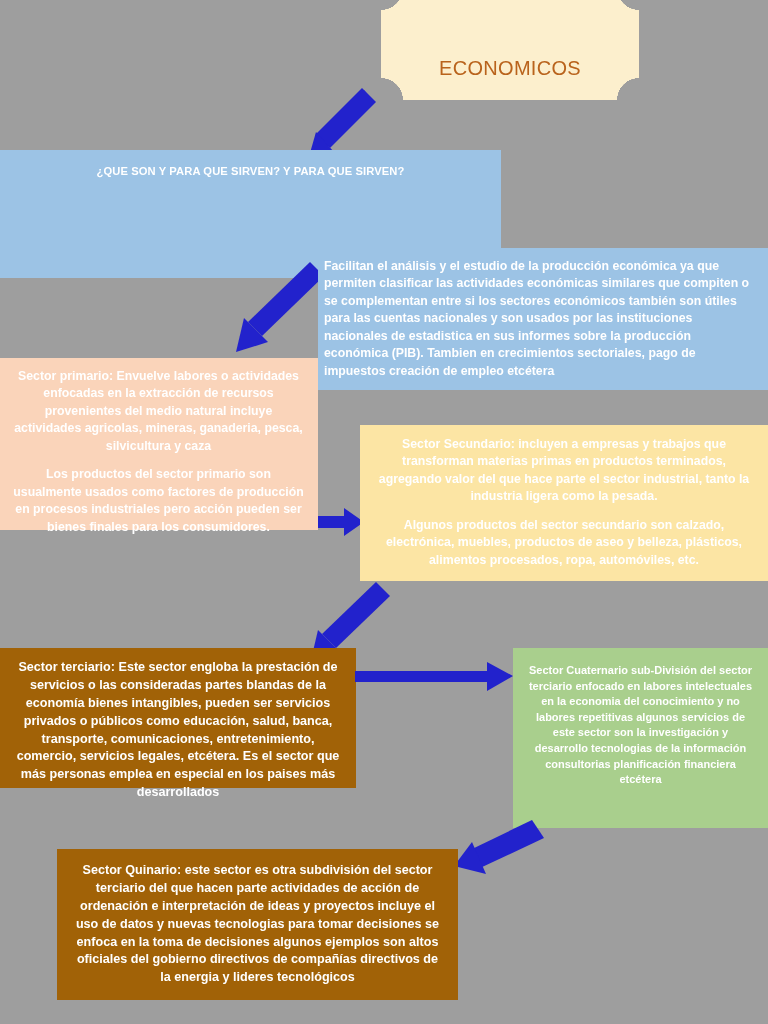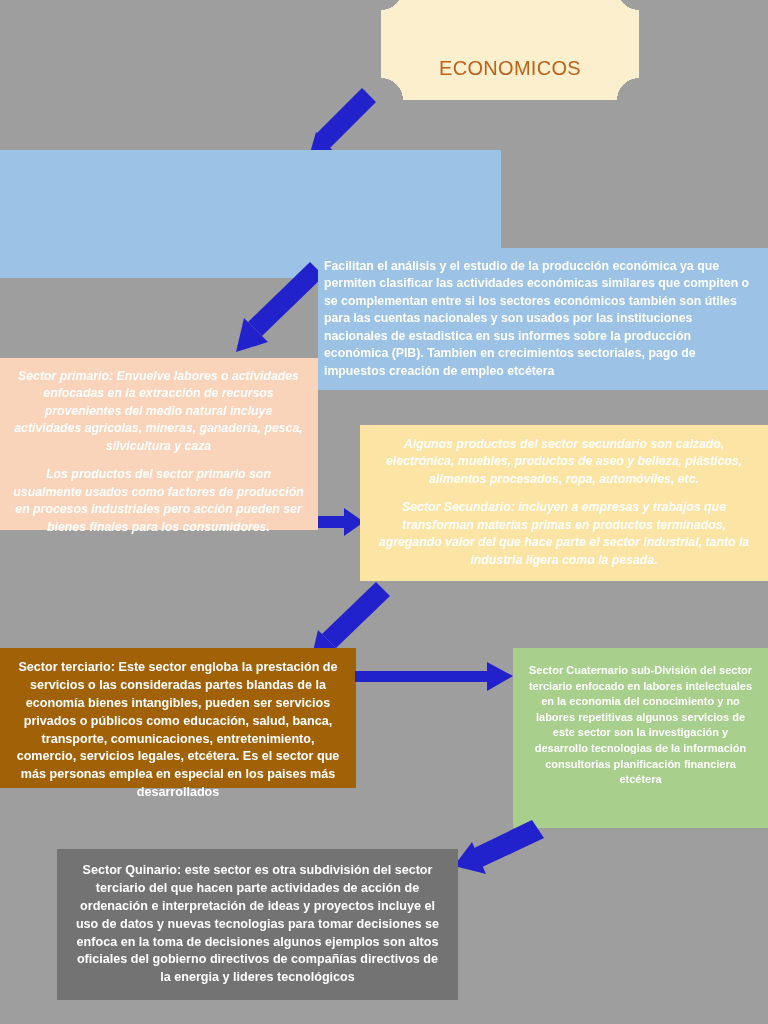--- a/index.html
+++ b/index.html
@@ -16,21 +16,21 @@
     font-family: "Liberation Sans", sans-serif;
   }
   .box {
     position: absolute;
     box-sizing: border-box;
     color: #ffffff;
     font-weight: bold;
     text-align: center;
     line-height: 1.42;
   }
-  .box p { margin: 0 0 11px 0; font-style: italic; }
+  .box p { margin: 0 0 11px 0; }
   .box p:last-child { margin-bottom: 0; }
 
   
   #title-plaque {
     left: 381px;
     top: -12px;
     width: 258px;
     height: 112px;
     background: #fcefcd;
     color: #b9631c;
@@ -103,21 +103,21 @@
 
   #box-cuaternario {
     left: 513px; top: 648px; width: 255px; height: 180px;
     background: #a9cf8d;
     font-size: 11px;
     padding: 15px 12px 0 12px;
   }
 
   #box-quinario {
     left: 57px; top: 849px; width: 401px; height: 151px;
-    background: #737373;
+    background: #a16207;
     font-size: 12.6px;
     padding: 13px 14px 0 14px;
   }
 
   .arrow { position: absolute; }
   .arrow svg { display: block; overflow: visible; }
 </style>
 </head>
 <body>
 
@@ -129,20 +129,21 @@
 
   <div class="arrow" style="left:300px; top:88px;">
     <svg width="80" height="80" viewBox="0 0 80 80">
       <polygon points="68,2 78,14 28,62 42,62 14,76 20,46 32,52" fill="#2222CC" transform="translate(-4,0)"></polygon>
       <polygon points="62,0 76,14 30,60 16,46" fill="#2222CC"></polygon>
       <polygon points="34,64 8,72 16,44" fill="#2222CC"></polygon>
     </svg>
   </div>
 
   <div id="box-que-son" class="box">
+    <div class="hdr">¿QUE SON Y PARA QUE SIRVEN? Y PARA QUE SIRVEN?</div>
   </div>
 
   <div class="arrow" style="left:228px; top:262px;">
     <svg width="100" height="100" viewBox="0 0 100 100">
       <polygon points="82,0 96,14 34,74 20,60" fill="#2222CC"></polygon>
       <polygon points="40,80 8,90 16,56" fill="#2222CC"></polygon>
     </svg>
   </div>
 
   <div id="box-primario" class="box">
@@ -154,22 +155,22 @@
     <div>Facilitan el análisis y el estudio de la producción económica ya que permiten clasificar las actividades económicas similares que compiten o se complementan entre si los sectores económicos también son útiles para las cuentas nacionales y son usados por las instituciones nacionales de estadistica en sus informes sobre la producción económica (PIB). Tambien en crecimientos sectoriales, pago de impuestos creación de empleo etcétera</div>
   </div>
 
   <div class="arrow" style="left:318px; top:508px;">
     <svg width="48" height="36" viewBox="0 0 48 36">
       <polygon points="0,8 26,8 26,0 46,14 26,28 26,20 0,20" fill="#2222CC"></polygon>
     </svg>
   </div>
 
   <div id="box-secundario" class="box">
+    <p>Sector Secundario:  incluyen a empresas y trabajos que transforman materias primas en productos terminados, agregando valor del que hace parte el sector industrial, tanto la industria ligera como la pesada.</p>
     <p>Algunos productos del sector secundario son calzado, electrónica, muebles, productos de aseo y belleza, plásticos, alimentos procesados, ropa, automóviles, etc.</p>
-    <p>Sector Secundario:  incluyen a empresas y trabajos que transforman materias primas en productos terminados, agregando valor del que hace parte el sector industrial, tanto la industria ligera como la pesada.</p>
   </div>
 
   <div class="arrow" style="left:302px; top:582px;">
     <svg width="90" height="90" viewBox="0 0 90 90">
       <polygon points="74,0 88,14 34,66 20,52" fill="#2222CC"></polygon>
       <polygon points="40,72 8,82 16,48" fill="#2222CC"></polygon>
     </svg>
   </div>
 
   <div id="box-terciario" class="box">

